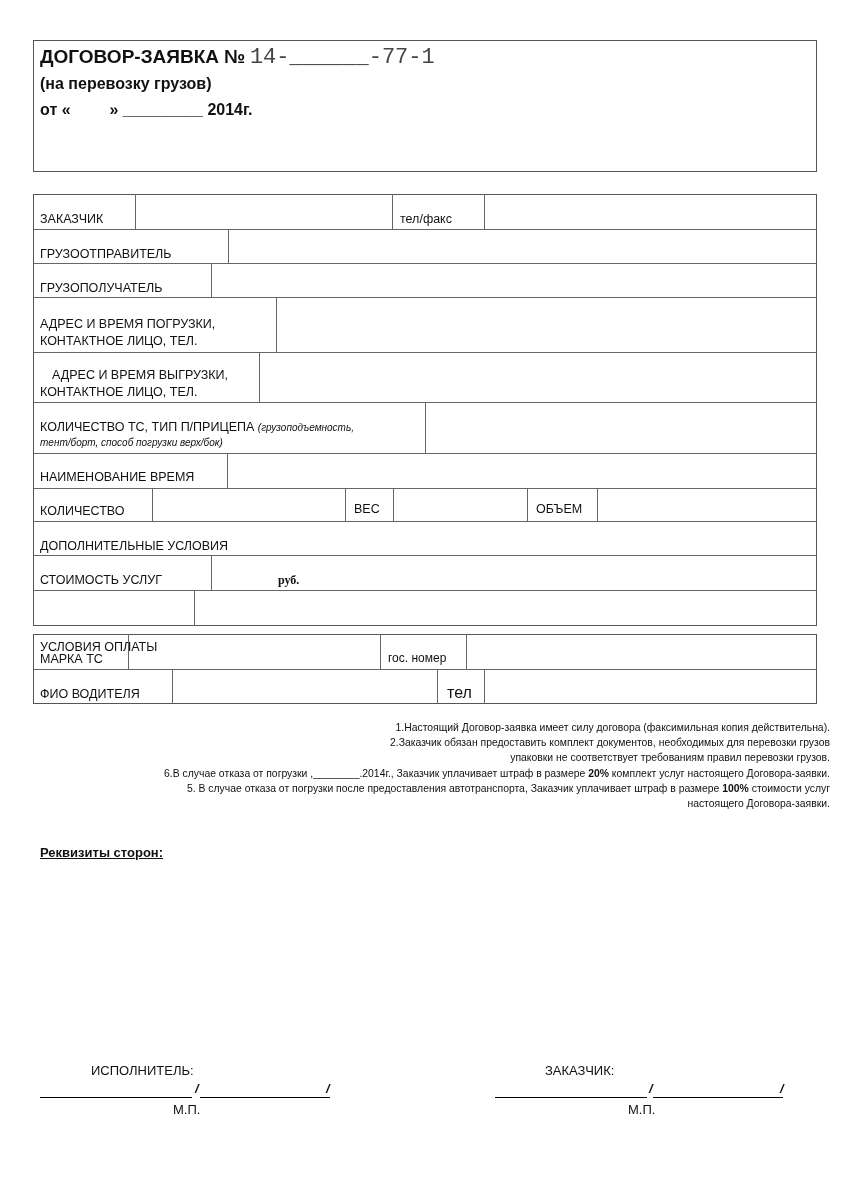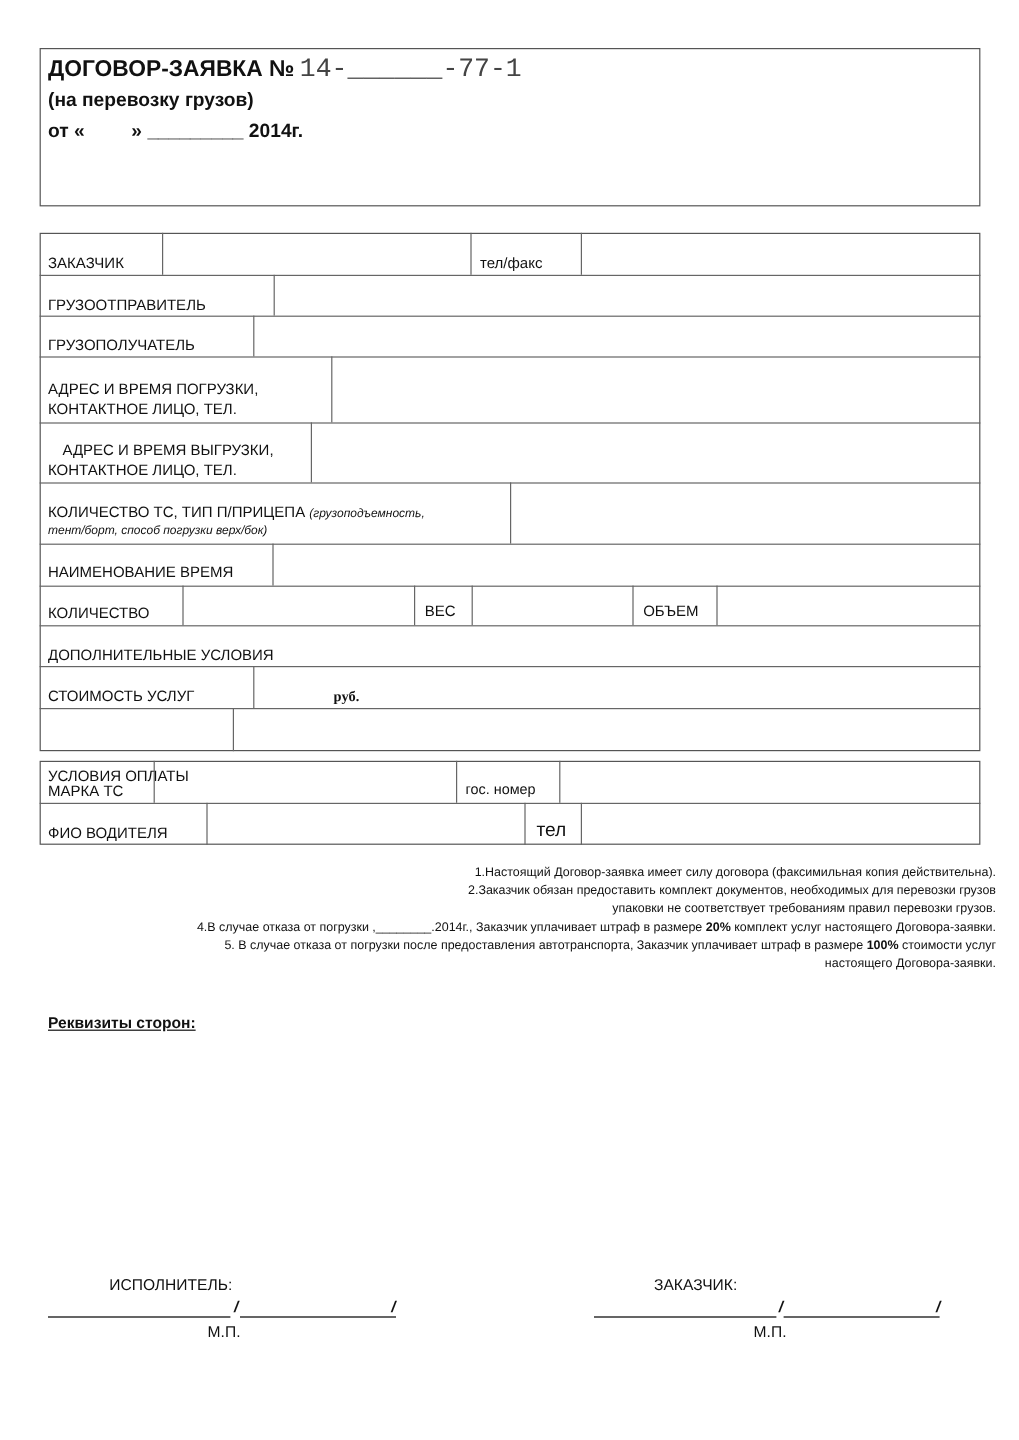--- a/index.html
+++ b/index.html
@@ -128,21 +128,21 @@
 <div class="field" style="left:173px; top:670px; width:264px; height:34px;"></div>
 <div class="vline" style="left:437px; top:669px; height:35px;"></div>
 <div class="lbl" style="left:447px; top:685px; font-size:16px;">тел</div>
 <div class="vline" style="left:484px; top:669px; height:35px;"></div>
 <div class="field" style="left:485px; top:670px; width:331px; height:34px;"></div>
 
 <div class="terms">
   <div>1.Настоящий Договор-заявка имеет силу договора (факсимильная копия действительна).</div>
   <div>2.Заказчик обязан предоставить комплект документов, необходимых для перевозки грузов</div>
   <div>упаковки не соответствует требованиям правил перевозки грузов.</div>
-  <div><span>4.В случае отказа от погрузки ,________.2014г., Заказчик уплачивает штраф в размере </span><b>20%</b><span> комплект услуг настоящего Договора-заявки.</span></div>
+  <div><span>6.В случае отказа от погрузки ,________.2014г., Заказчик уплачивает штраф в размере </span><b>20%</b><span> комплект услуг настоящего Договора-заявки.</span></div>
   <div><span>5. В случае отказа от погрузки после предоставления автотранспорта, Заказчик уплачивает штраф в размере </span><b>100%</b><span> стоимости услуг</span></div>
   <div>настоящего Договора-заявки.</div>
 </div>
 
 <div class="abs" style="left:40px; top:845px; font-size:13px; font-weight:bold; text-decoration:underline;">Реквизиты сторон:</div>
 
 <div class="abs" style="left:91px; top:1063px; font-size:13px;">ИСПОЛНИТЕЛЬ:</div>
 <div class="sigline" style="left:40px; top:1097px; width:152px;"></div>
 <div class="slash" style="left:195px; top:1081px;">/</div>
 <div class="sigline" style="left:200px; top:1097px; width:130px;"></div>

